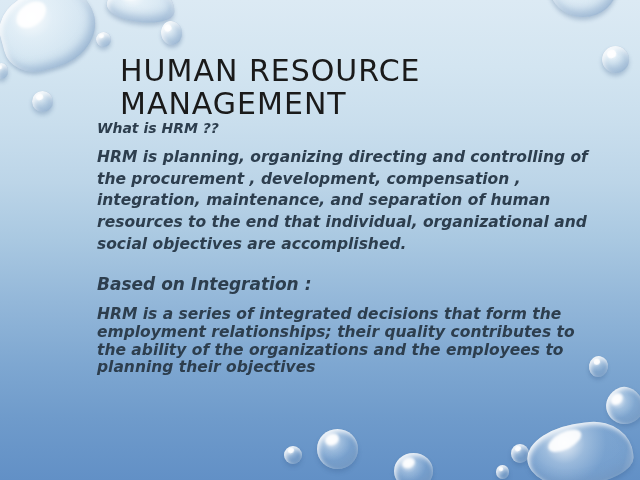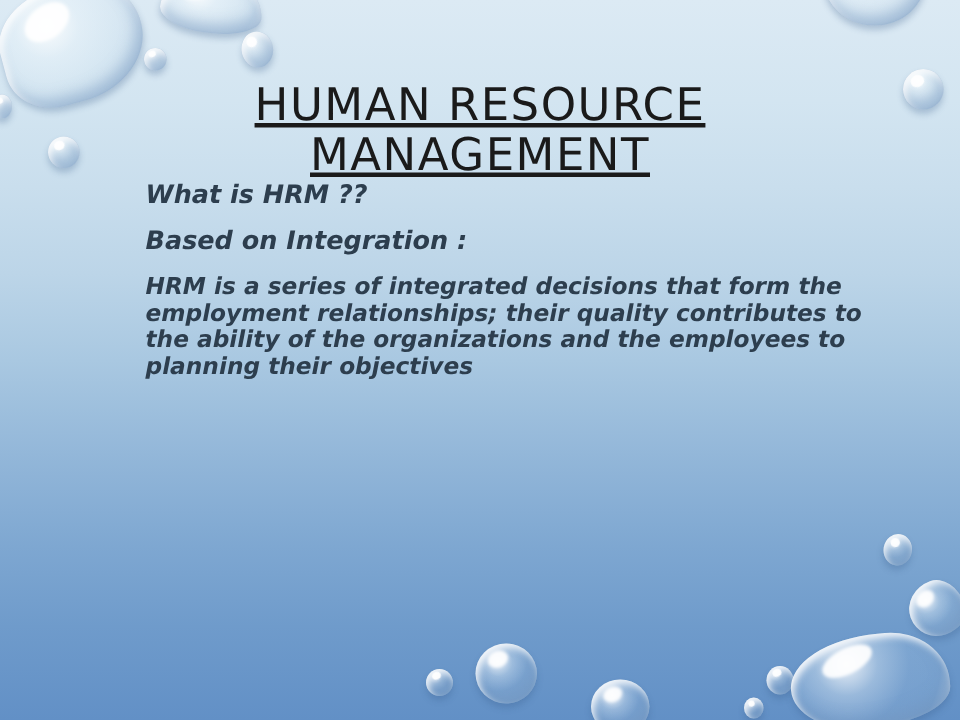--- a/index.html
+++ b/index.html
@@ -25,29 +25,29 @@
   }
   .droplet::before{
     content:"";position:absolute;left:20%;top:13%;width:34%;height:28%;
     background:rgba(255,255,255,.92);border-radius:50%;
     transform:rotate(-22deg);filter:blur(1px);
   }
   .droplet.sm::before{filter:blur(.5px);}
   
   .title{
     position:absolute;top:54px;left:50%;transform:translateX(-50%);
-    width:400px;text-align:center;
+    width:400px;
     font-size:30px;line-height:1.1;letter-spacing:1px;
-    text-transform:uppercase;font-weight:400;text-decoration:underline;
+    text-transform:uppercase;font-weight:400;
   }
   .bodyblock{
     position:absolute;left:97px;top:120px;width:500px;
     font-style:italic;font-weight:700;
   }
-  .bodyblock .h{font-size:17px;margin:0 0 11px 0;}
+  .bodyblock .h{font-size:14px;margin:0 0 11px 0;}
   .bodyblock .sub1{font-size:17px;margin:0 0 24px 0;}
   .bodyblock .sub2{font-size:17px;margin:0 0 12px 0;}
   .para1{font-size:15.5px;line-height:1.4;margin:0 0 19px 0;}
   .para2{font-size:15.5px;line-height:1.14;margin:0;}
 </style>
 </head>
 <body>
 
 <div class="stage">
 
@@ -65,17 +65,18 @@
   <div class="droplet" style="left:317px;top:429px;width:41px;height:40px;"></div>
   <div class="droplet" style="left:394px;top:453px;width:39px;height:36px;"></div>
   <div class="droplet sm" style="left:496px;top:465px;width:13px;height:14px;"></div>
   <div class="droplet sm" style="left:511px;top:444px;width:18px;height:19px;"></div>
   <div class="droplet" style="left:527px;top:423px;width:106px;height:62px;transform:rotate(-5deg);border-radius:60% 40% 55% 45%/55% 60% 40% 50%;"></div>
 
   <div class="title" style="color:#1a1a1a;">HUMAN RESOURCE MANAGEMENT</div>
 
   <div class="bodyblock" style="color:#2d3e4e;">
     <p class="h">What is HRM ??</p>
+    <p class="para1">HRM is planning, organizing directing and controlling of the procurement , development, compensation , integration, maintenance, and separation of human resources  to the end that individual, organizational and social objectives are accomplished.</p>
     <p class="sub2">Based on Integration :</p>
     <p class="para2">HRM is a series of integrated decisions that form the employment relationships; their quality contributes to the ability of the organizations and the employees to planning their objectives</p>
   </div>
 
 </div>
 
 </body></html>

